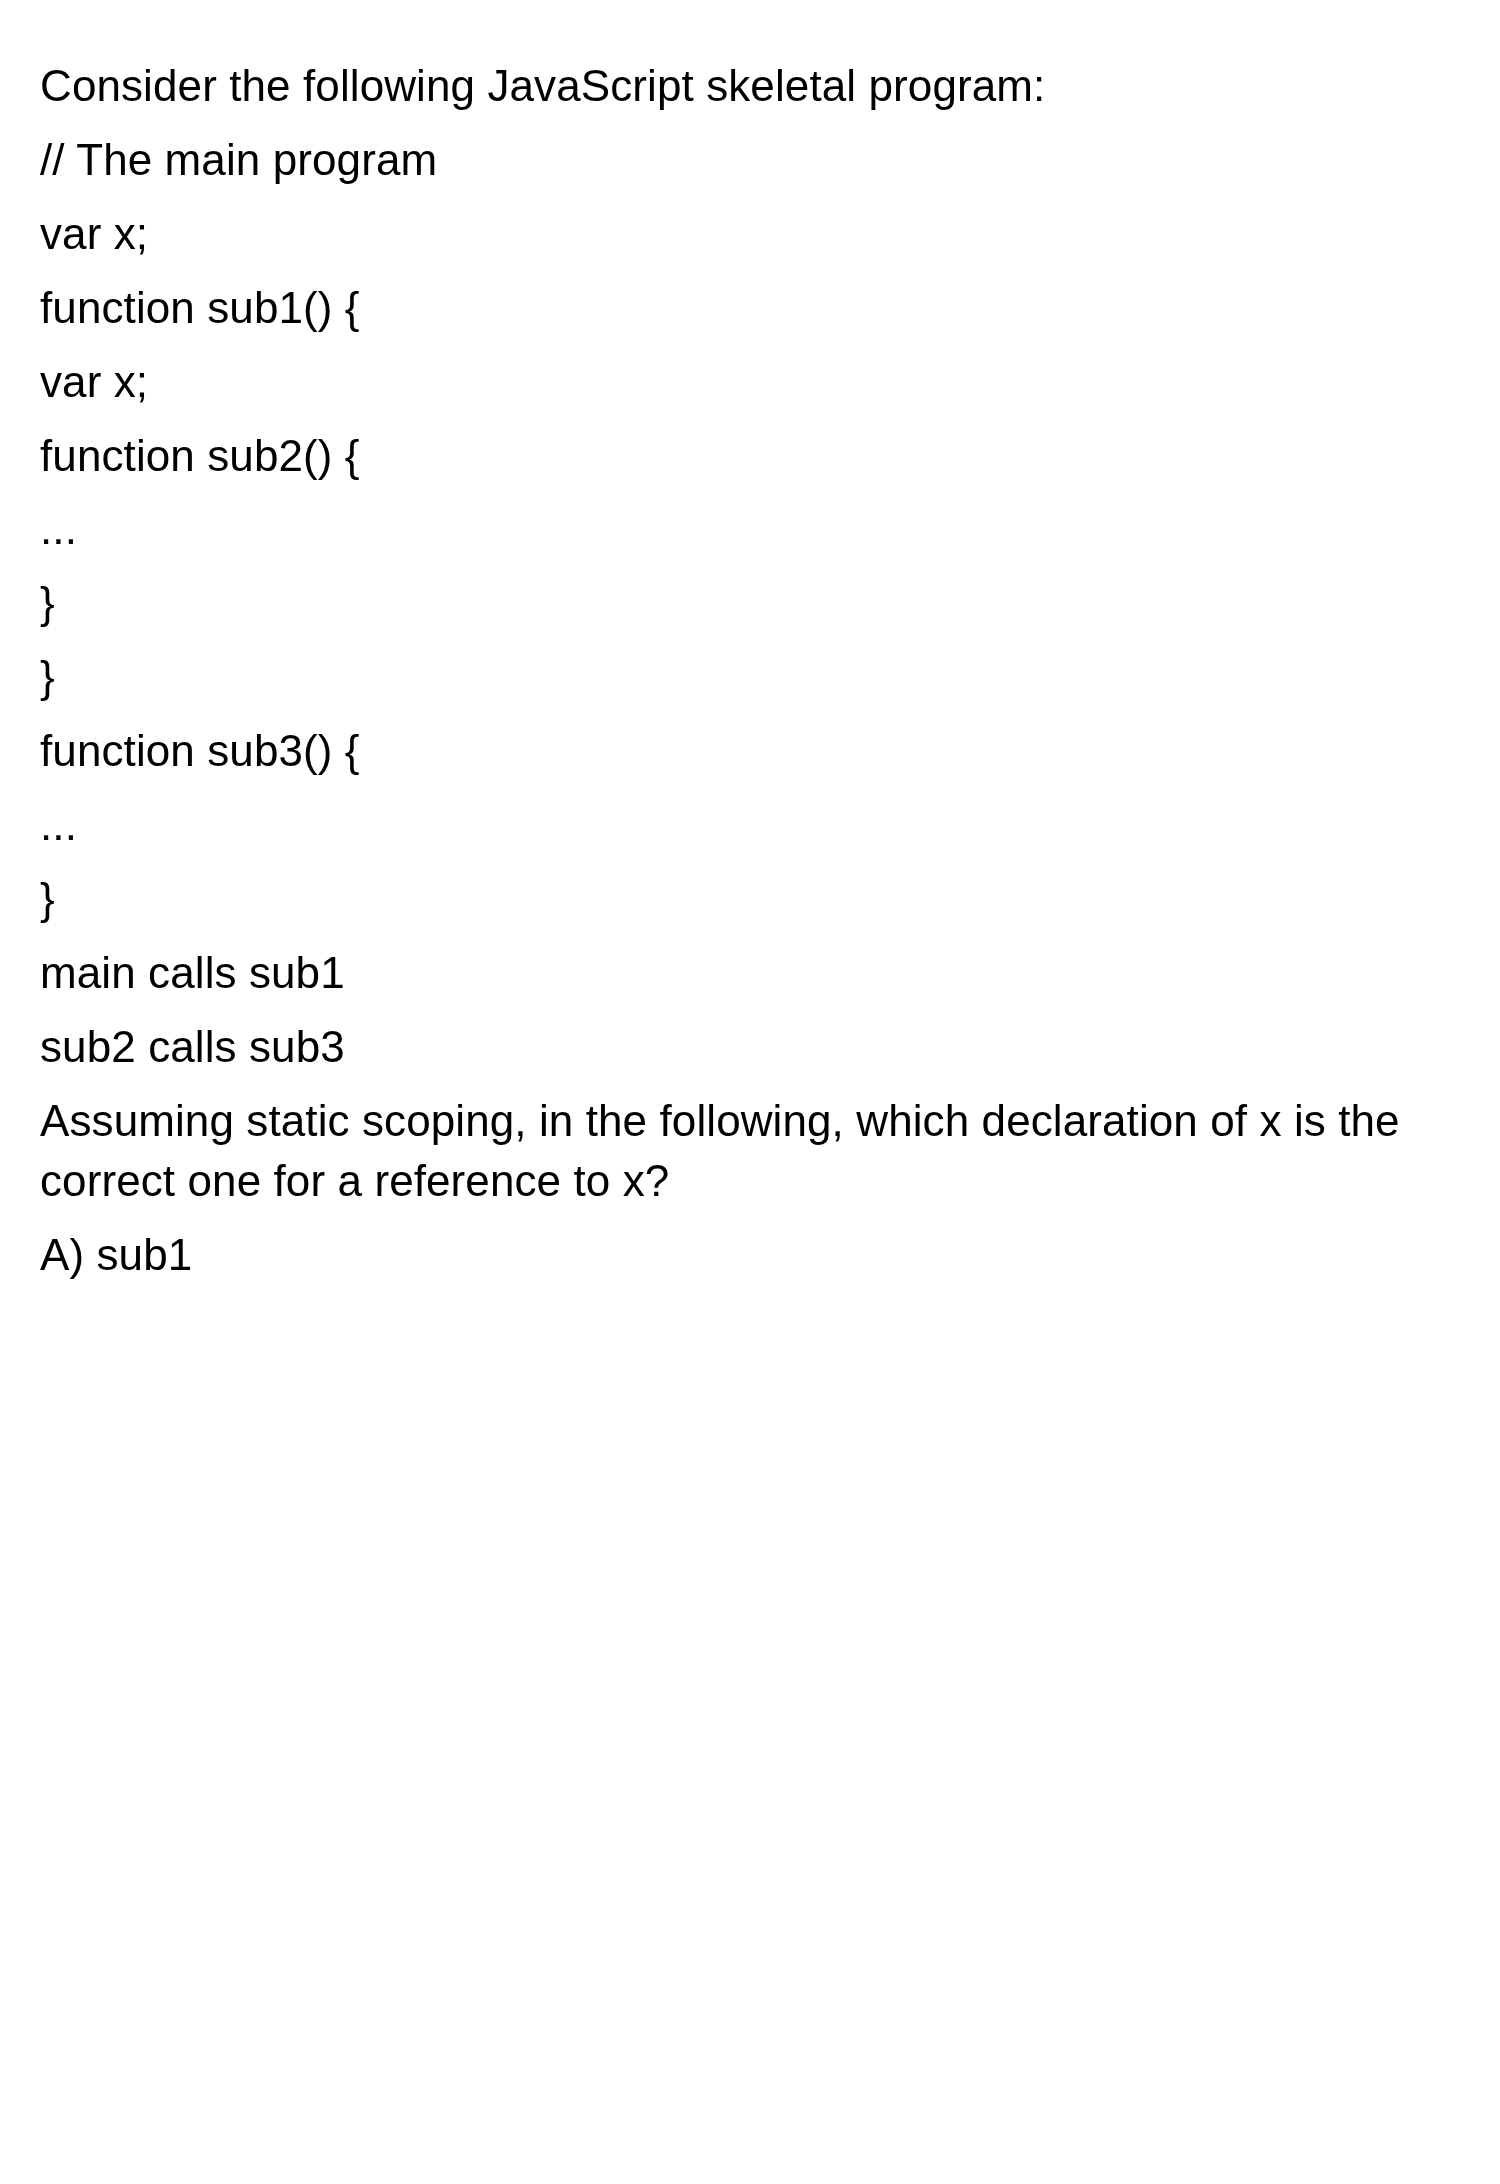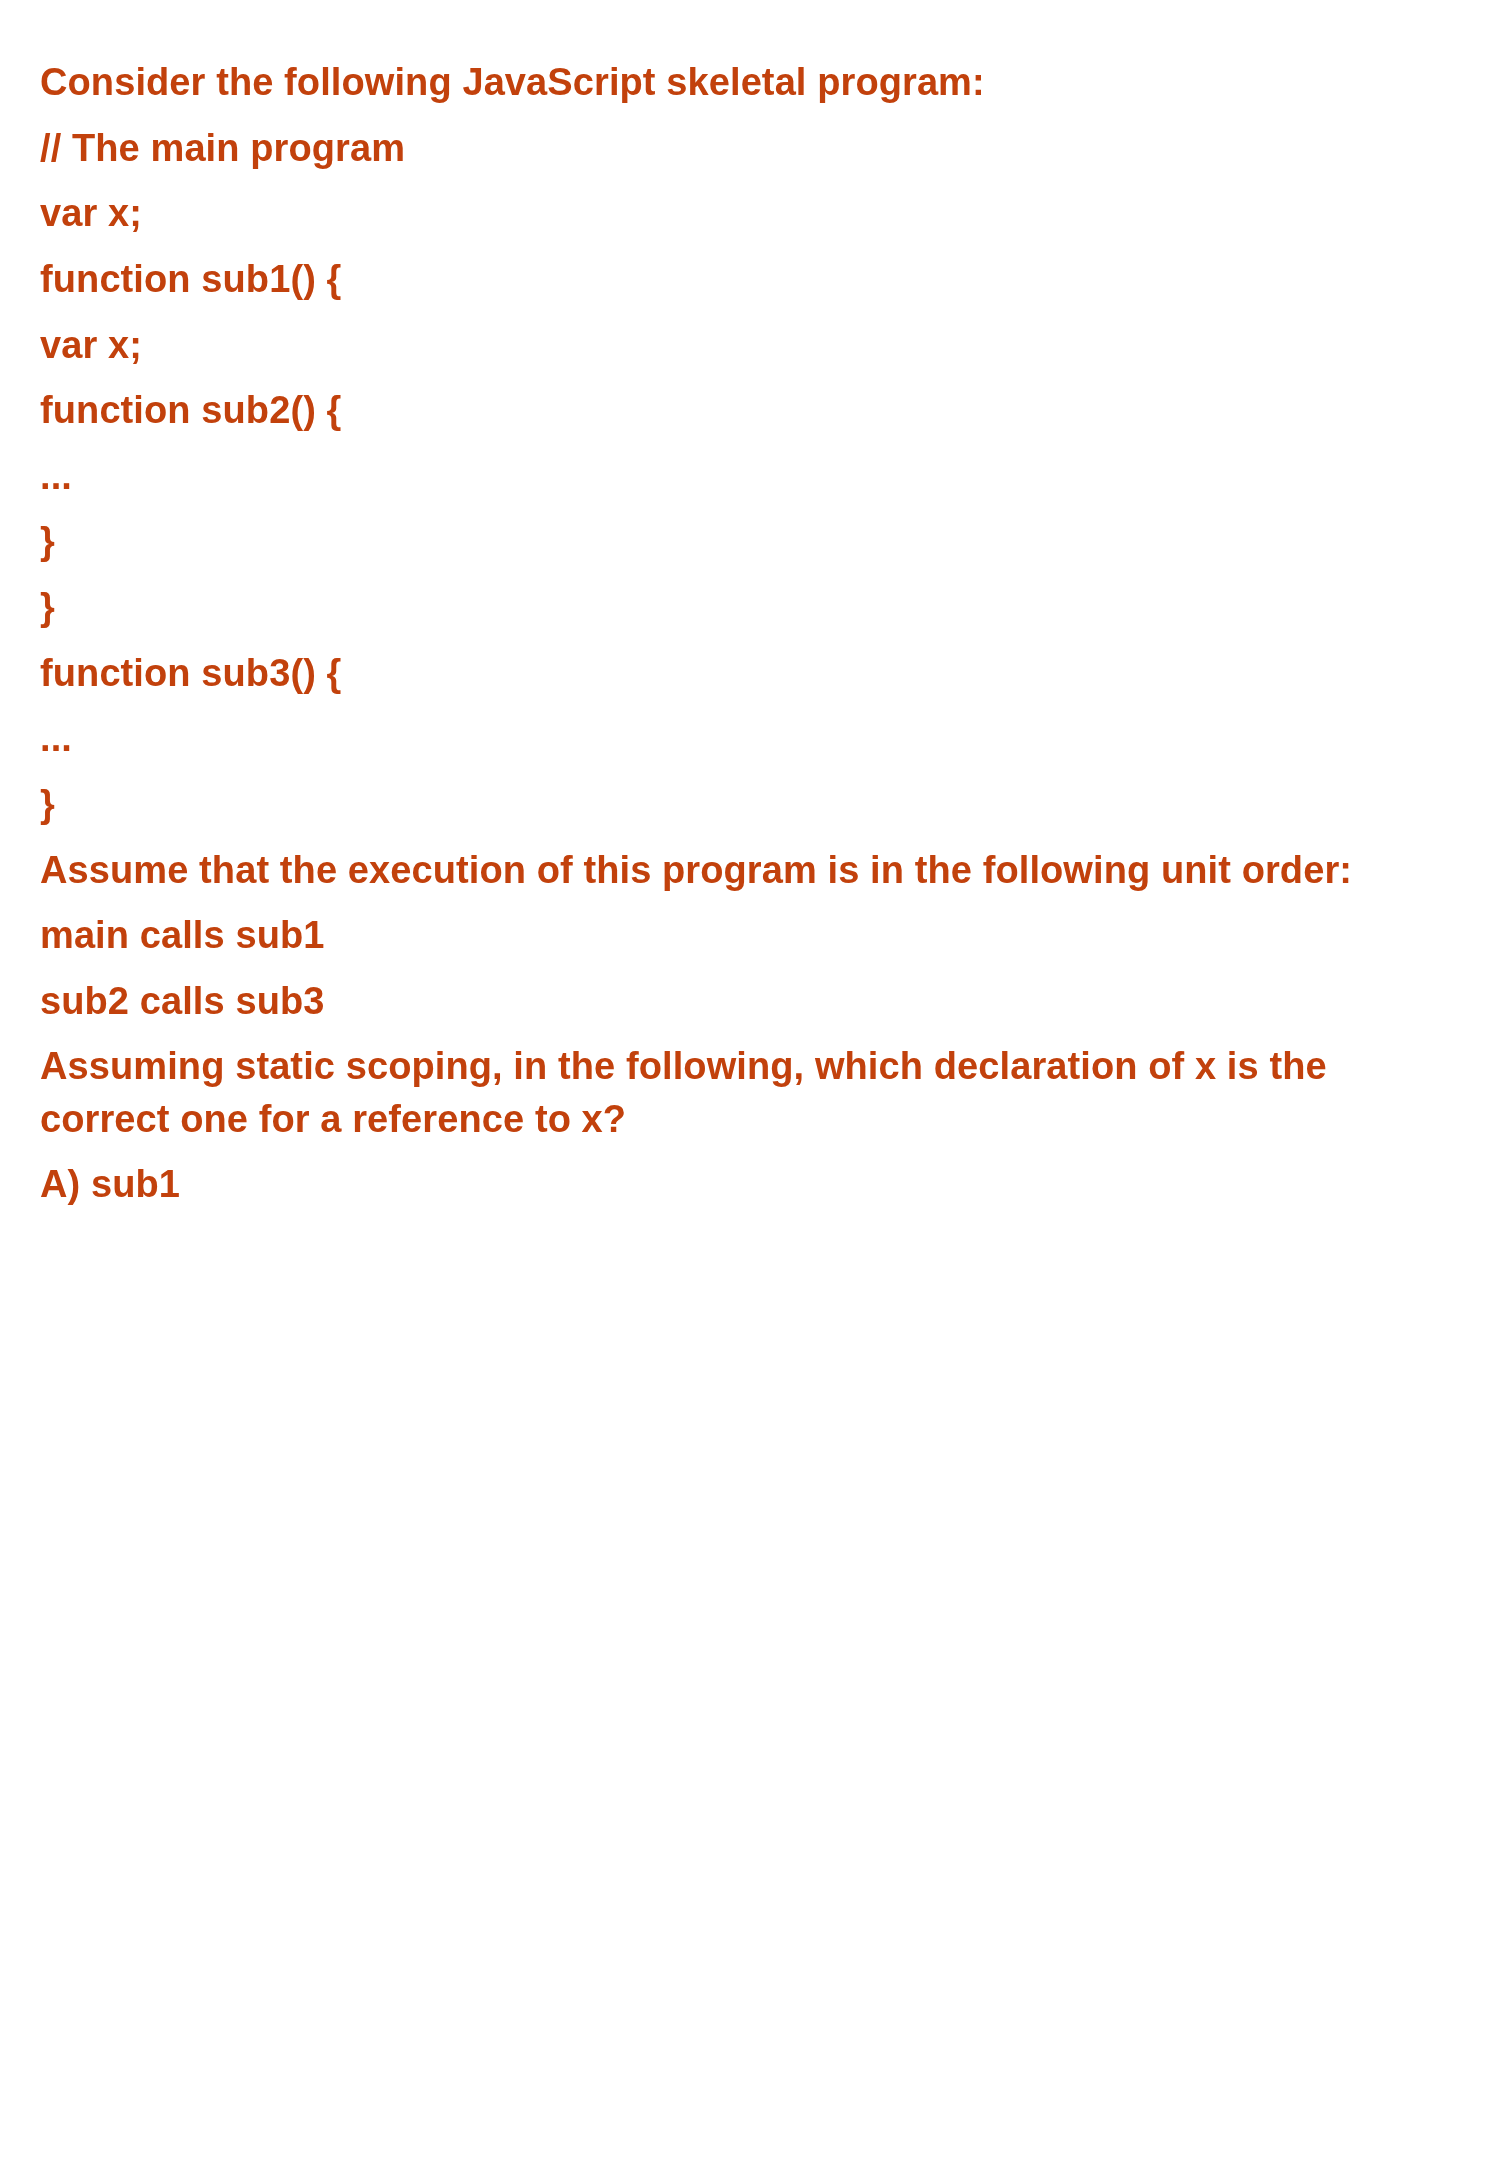--- a/index.html
+++ b/index.html
@@ -8,24 +8,24 @@
       box-sizing: border-box;
     }
     body {
       background: #ffffff;
       font-family: -apple-system, BlinkMacSystemFont, "Segoe UI", Helvetica, Arial, sans-serif;
       width: 1500px;
       height: 2184px;
       padding: 56px 40px;
     }
     .content {
-      font-size: 38px;
+      font-size: 44px;
       line-height: 1.38;
-      color: #c2410c;
-      font-weight: 700;
+      color: #000000;
+      font-weight: 400;
       letter-spacing: 0.1px;
     }
     .line {
       display: block;
       margin-bottom: 13.2px;
     }
   </style>
 </head>
 <body>
 
@@ -35,18 +35,17 @@
   <span class="line">var x;</span>
   <span class="line">function sub1() {</span>
   <span class="line">var x;</span>
   <span class="line">function sub2() {</span>
   <span class="line">...</span>
   <span class="line">}</span>
   <span class="line">}</span>
   <span class="line">function sub3() {</span>
   <span class="line">...</span>
   <span class="line">}</span>
-  <span class="line">Assume that the execution of this program is in the following unit order:</span>
   <span class="line">main calls sub1</span>
   <span class="line">sub2 calls sub3</span>
   <span class="line">Assuming static scoping, in the following, which declaration of x is the correct one for a reference to x?</span>
   <span class="line">A) sub1</span>
 </div>
 
 </body></html>

